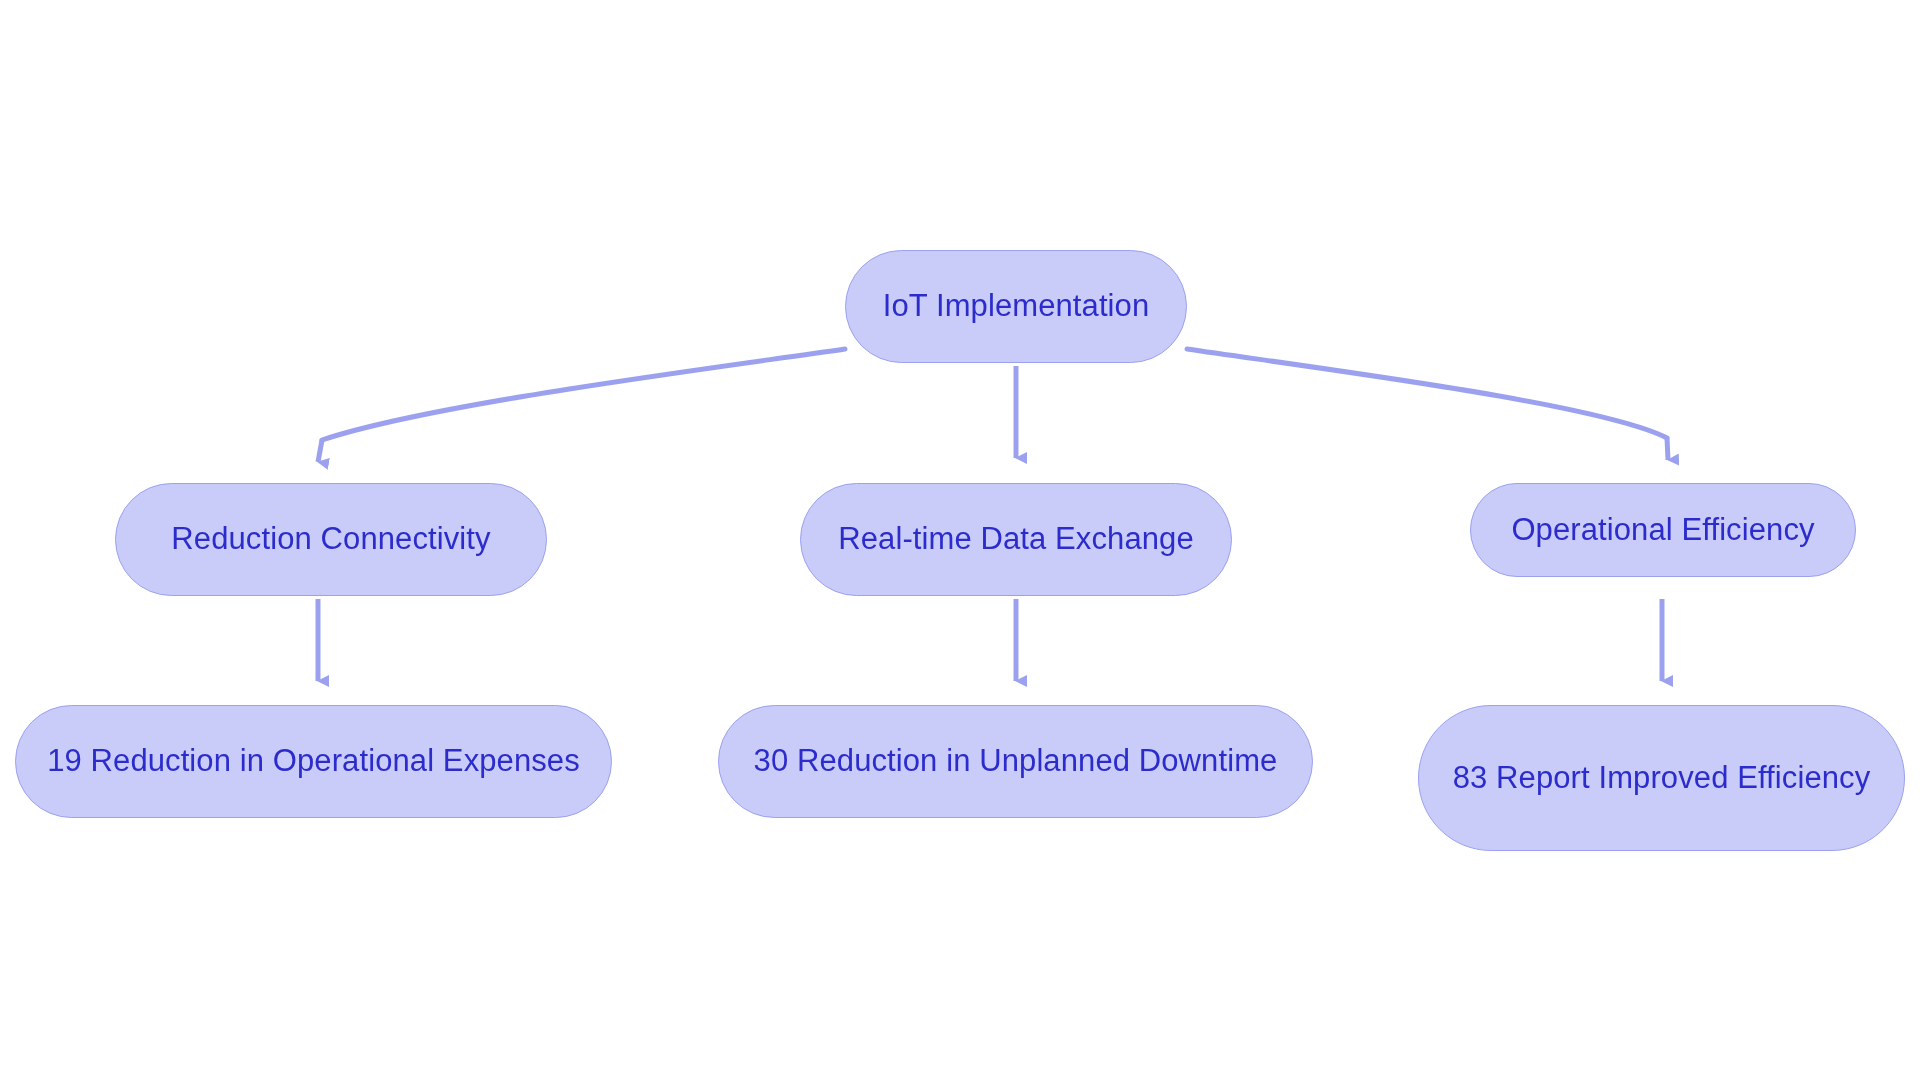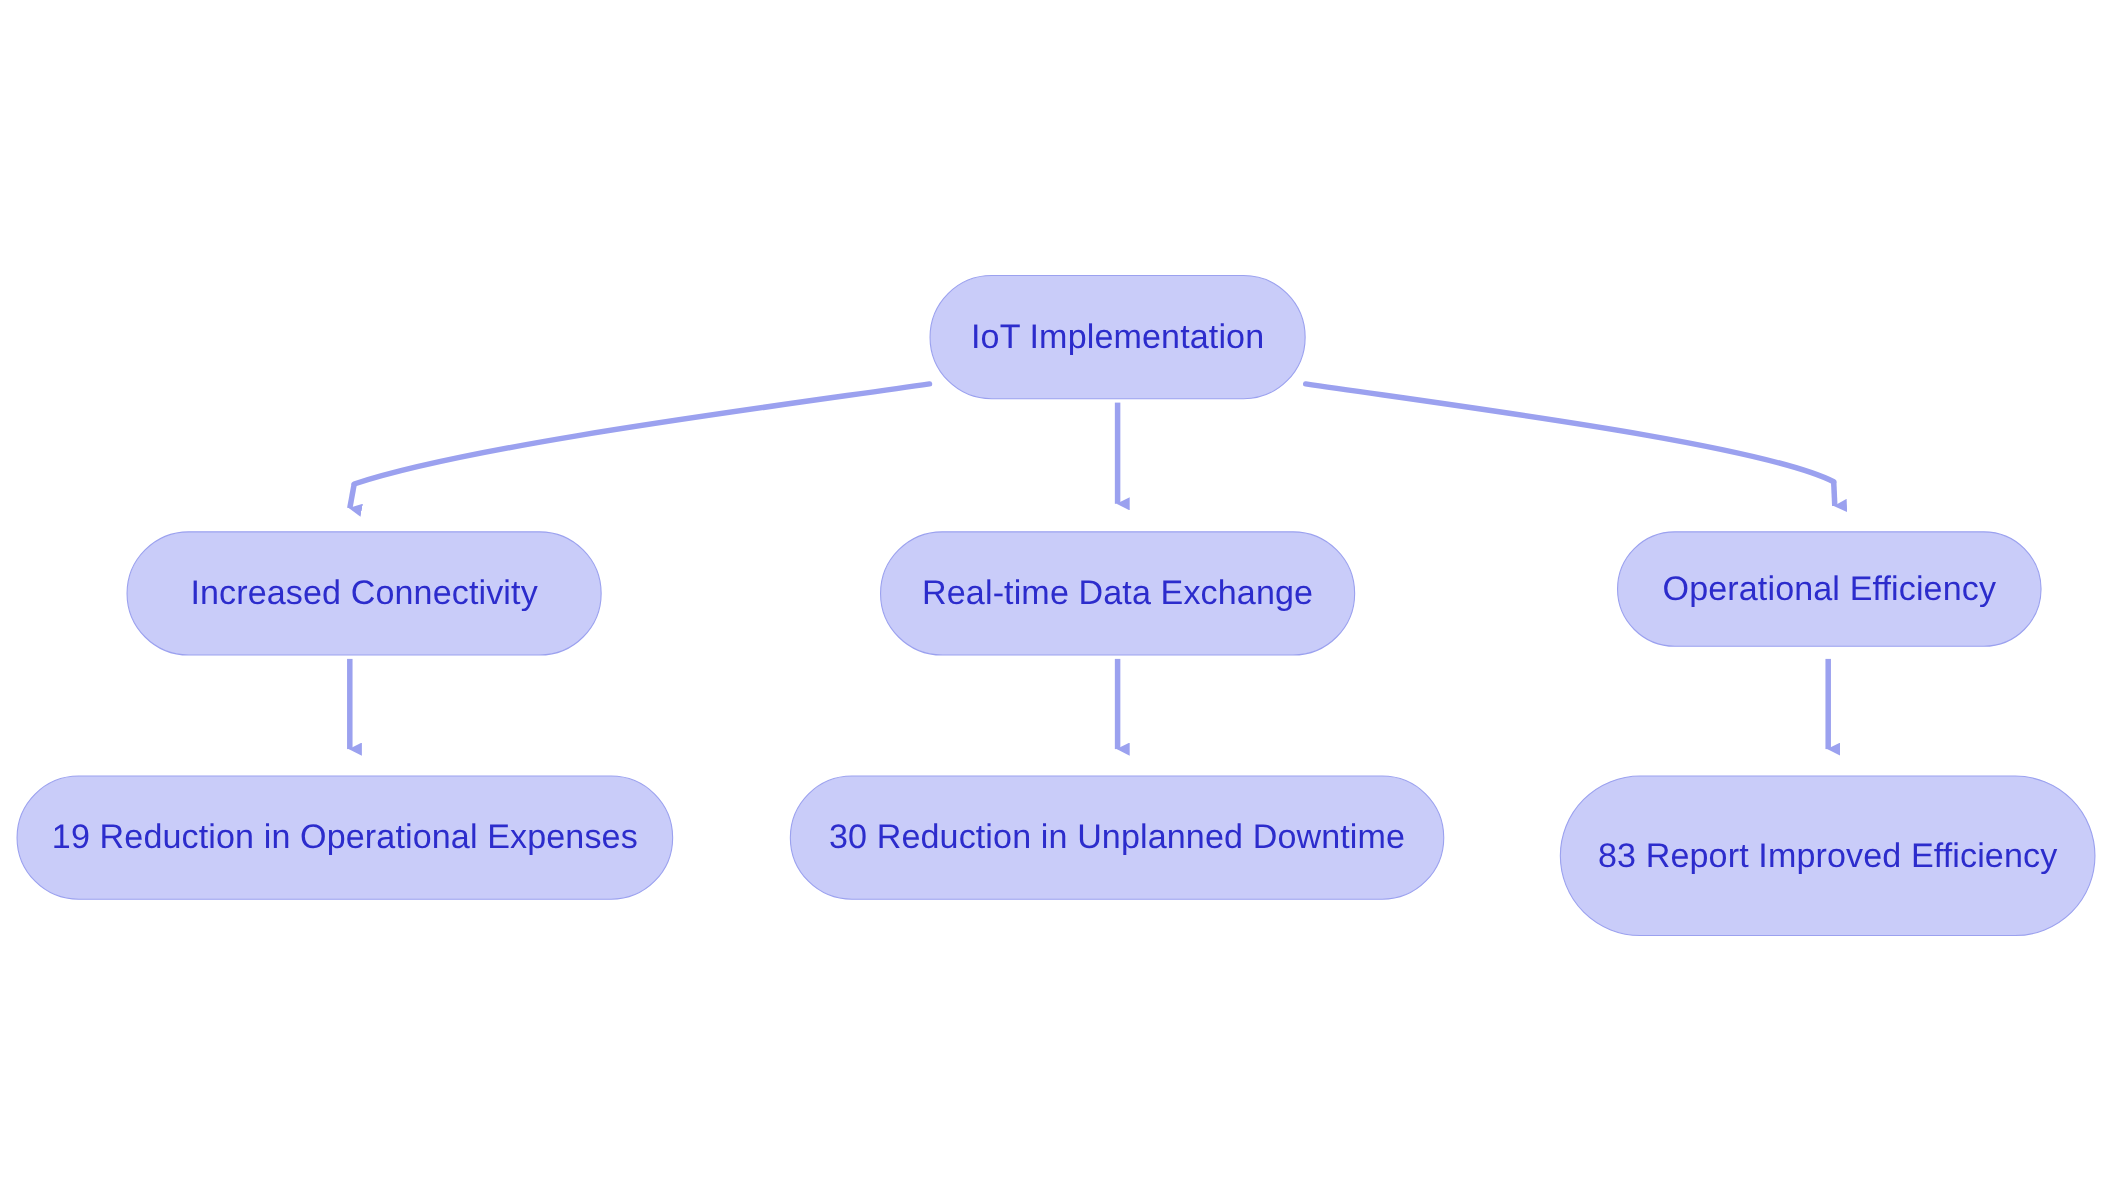--- a/index.html
+++ b/index.html
@@ -66,21 +66,21 @@
     left: 800px;
     top: 483px;
     width: 432px;
     height: 113px;
     font-size: 31px;
   }
   #node-efficiency {
     left: 1470px;
     top: 483px;
     width: 386px;
-    height: 105px;
+    height: 94px;
     font-size: 31px;
   }
   
   #node-opex {
     left: 15px;
     top: 705px;
     width: 597px;
     height: 113px;
     font-size: 31px;
   }
@@ -124,21 +124,21 @@
     <path d="M 1016 599 L 1016 681" fill="none" stroke="#9ba1ef" stroke-width="5" marker-end="url(#arrowhead)"></path>
 
     <path d="M 1662 599 L 1662 681" fill="none" stroke="#9ba1ef" stroke-width="5" marker-end="url(#arrowhead)"></path>
   </svg>
 
   <div class="node" id="node-root">
     <span class="node-label">IoT Implementation</span>
   </div>
 
   <div class="node" id="node-connectivity">
-    <span class="node-label">Increased Connectivity</span>
+    <span class="node-label">Reduction Connectivity</span>
   </div>
 
   <div class="node" id="node-data-exchange">
     <span class="node-label">Real-time Data Exchange</span>
   </div>
 
   <div class="node" id="node-efficiency">
     <span class="node-label">Operational Efficiency</span>
   </div>
 

